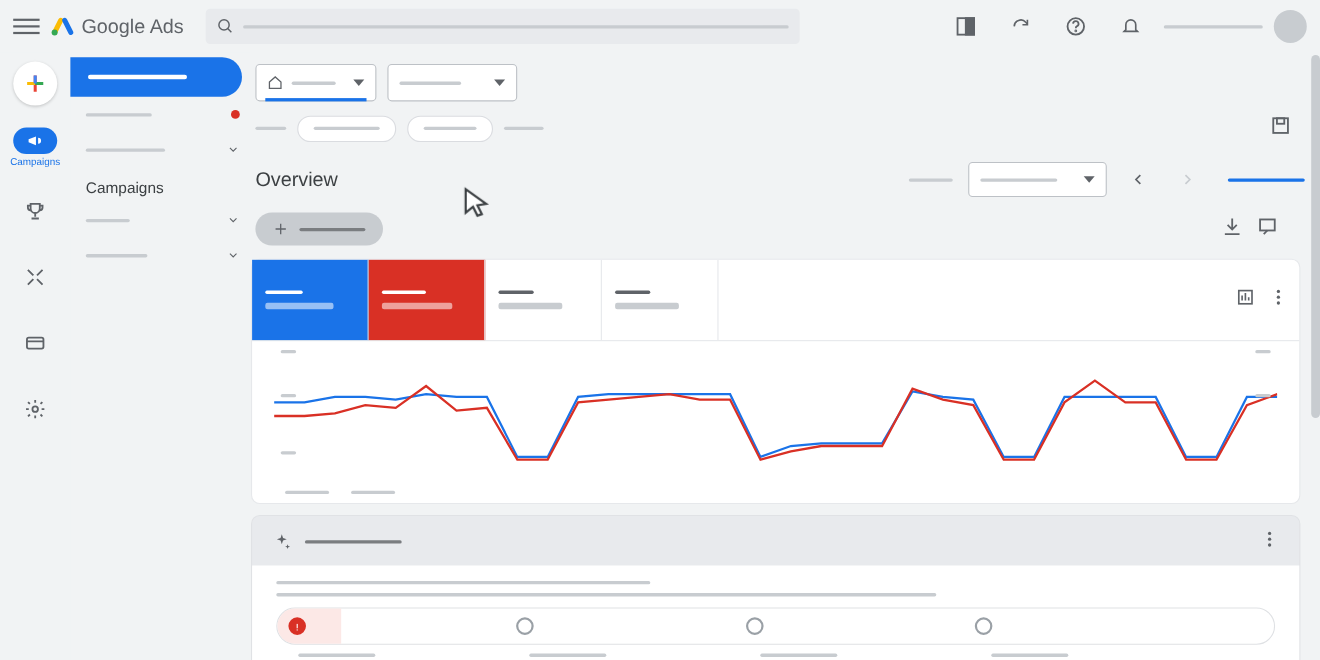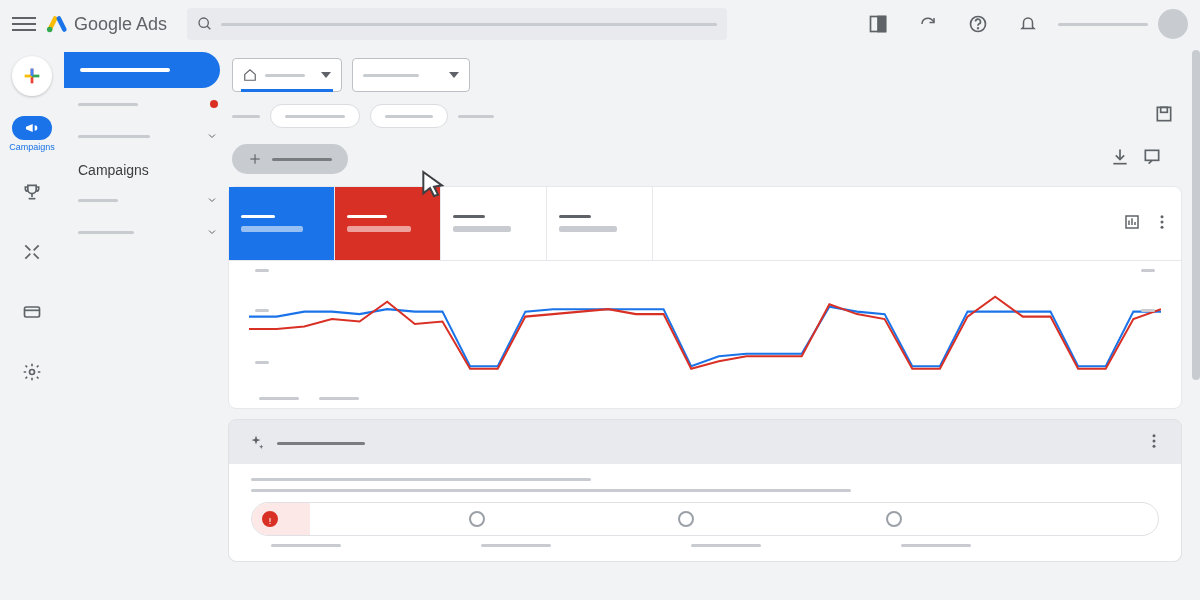--- a/index.html
+++ b/index.html
@@ -253,20 +253,40 @@
       </div>
     <div class="sidebar-line" style="width:36px"></div>
     <div class="save-icon">
       <svg width="20" height="20" viewBox="0 0 24 24" fill="none" stroke="#5f6368" stroke-width="2">
           <rect x="4" y="4" width="16" height="16"></rect>
           <rect x="8" y="4" width="8" height="6"></rect>
         </svg>
     </div>
   </div>
 
+  <div class="title-row">
+    <div class="title">Overview</div>
+    <div class="title-spacer"></div>
+    <div class="sidebar-line" style="width:40px"></div>
+    <div class="date-box">
+      <div class="sidebar-line" style="width:70px"></div>
+      <div class="drop-arrow" style="margin-left:auto"></div>
+    </div>
+    <div class="arrow-btn">
+        <svg width="12" height="12" viewBox="0 0 24 24" fill="none" stroke="#5f6368" stroke-width="3">
+          <path d="M15 4l-8 8 8 8"></path>
+        </svg>
+      </div>
+    <div class="arrow-btn">
+        <svg width="12" height="12" viewBox="0 0 24 24" fill="none" stroke="#c8ccd0" stroke-width="3">
+          <path d="M9 4l8 8-8 8"></path>
+        </svg>
+      </div>
+    <div class="blue-line"></div>
+  </div>
 
   <div class="add-row">
     <div class="add-pill">
       <svg width="14" height="14" viewBox="0 0 24 24" fill="none" stroke="#5f6368" stroke-width="2">
           <line x1="12" y1="4" x2="12" y2="20"></line>
           <line x1="4" y1="12" x2="20" y2="12"></line>
         </svg>
       <div class="sidebar-line" style="width:60px;background:#7a7d80"></div>
     </div>
     <div style="flex:1"></div>

